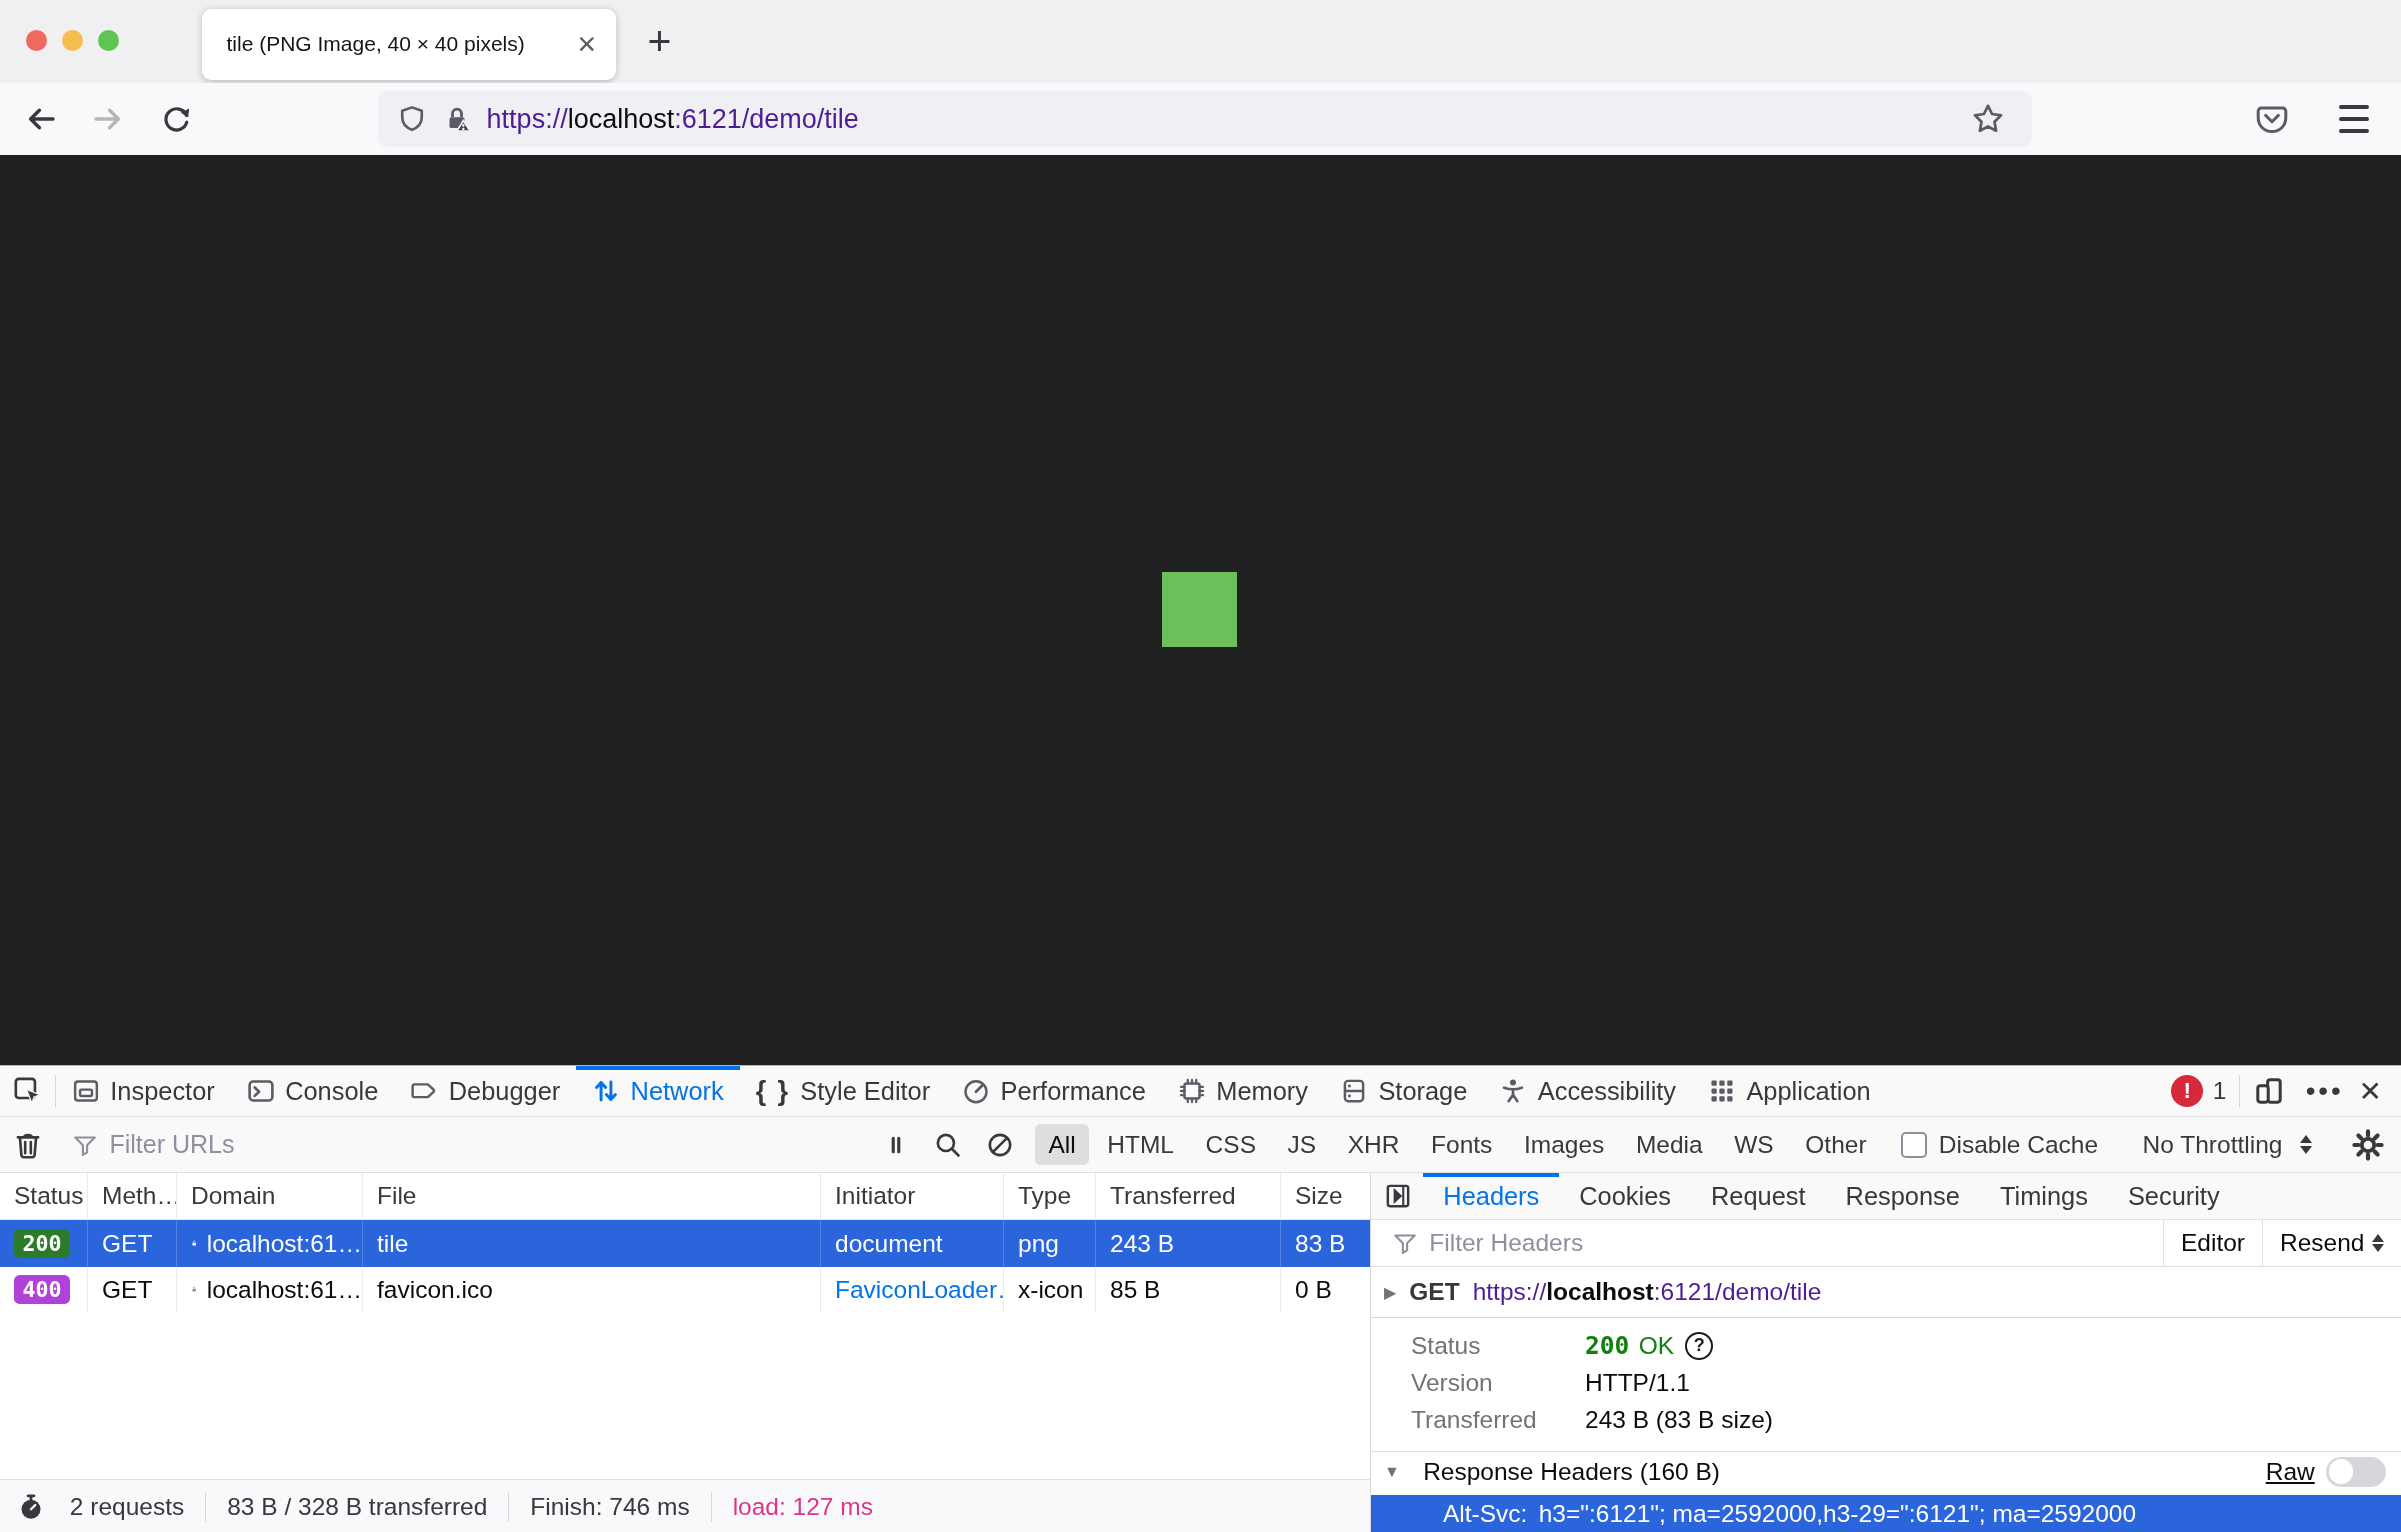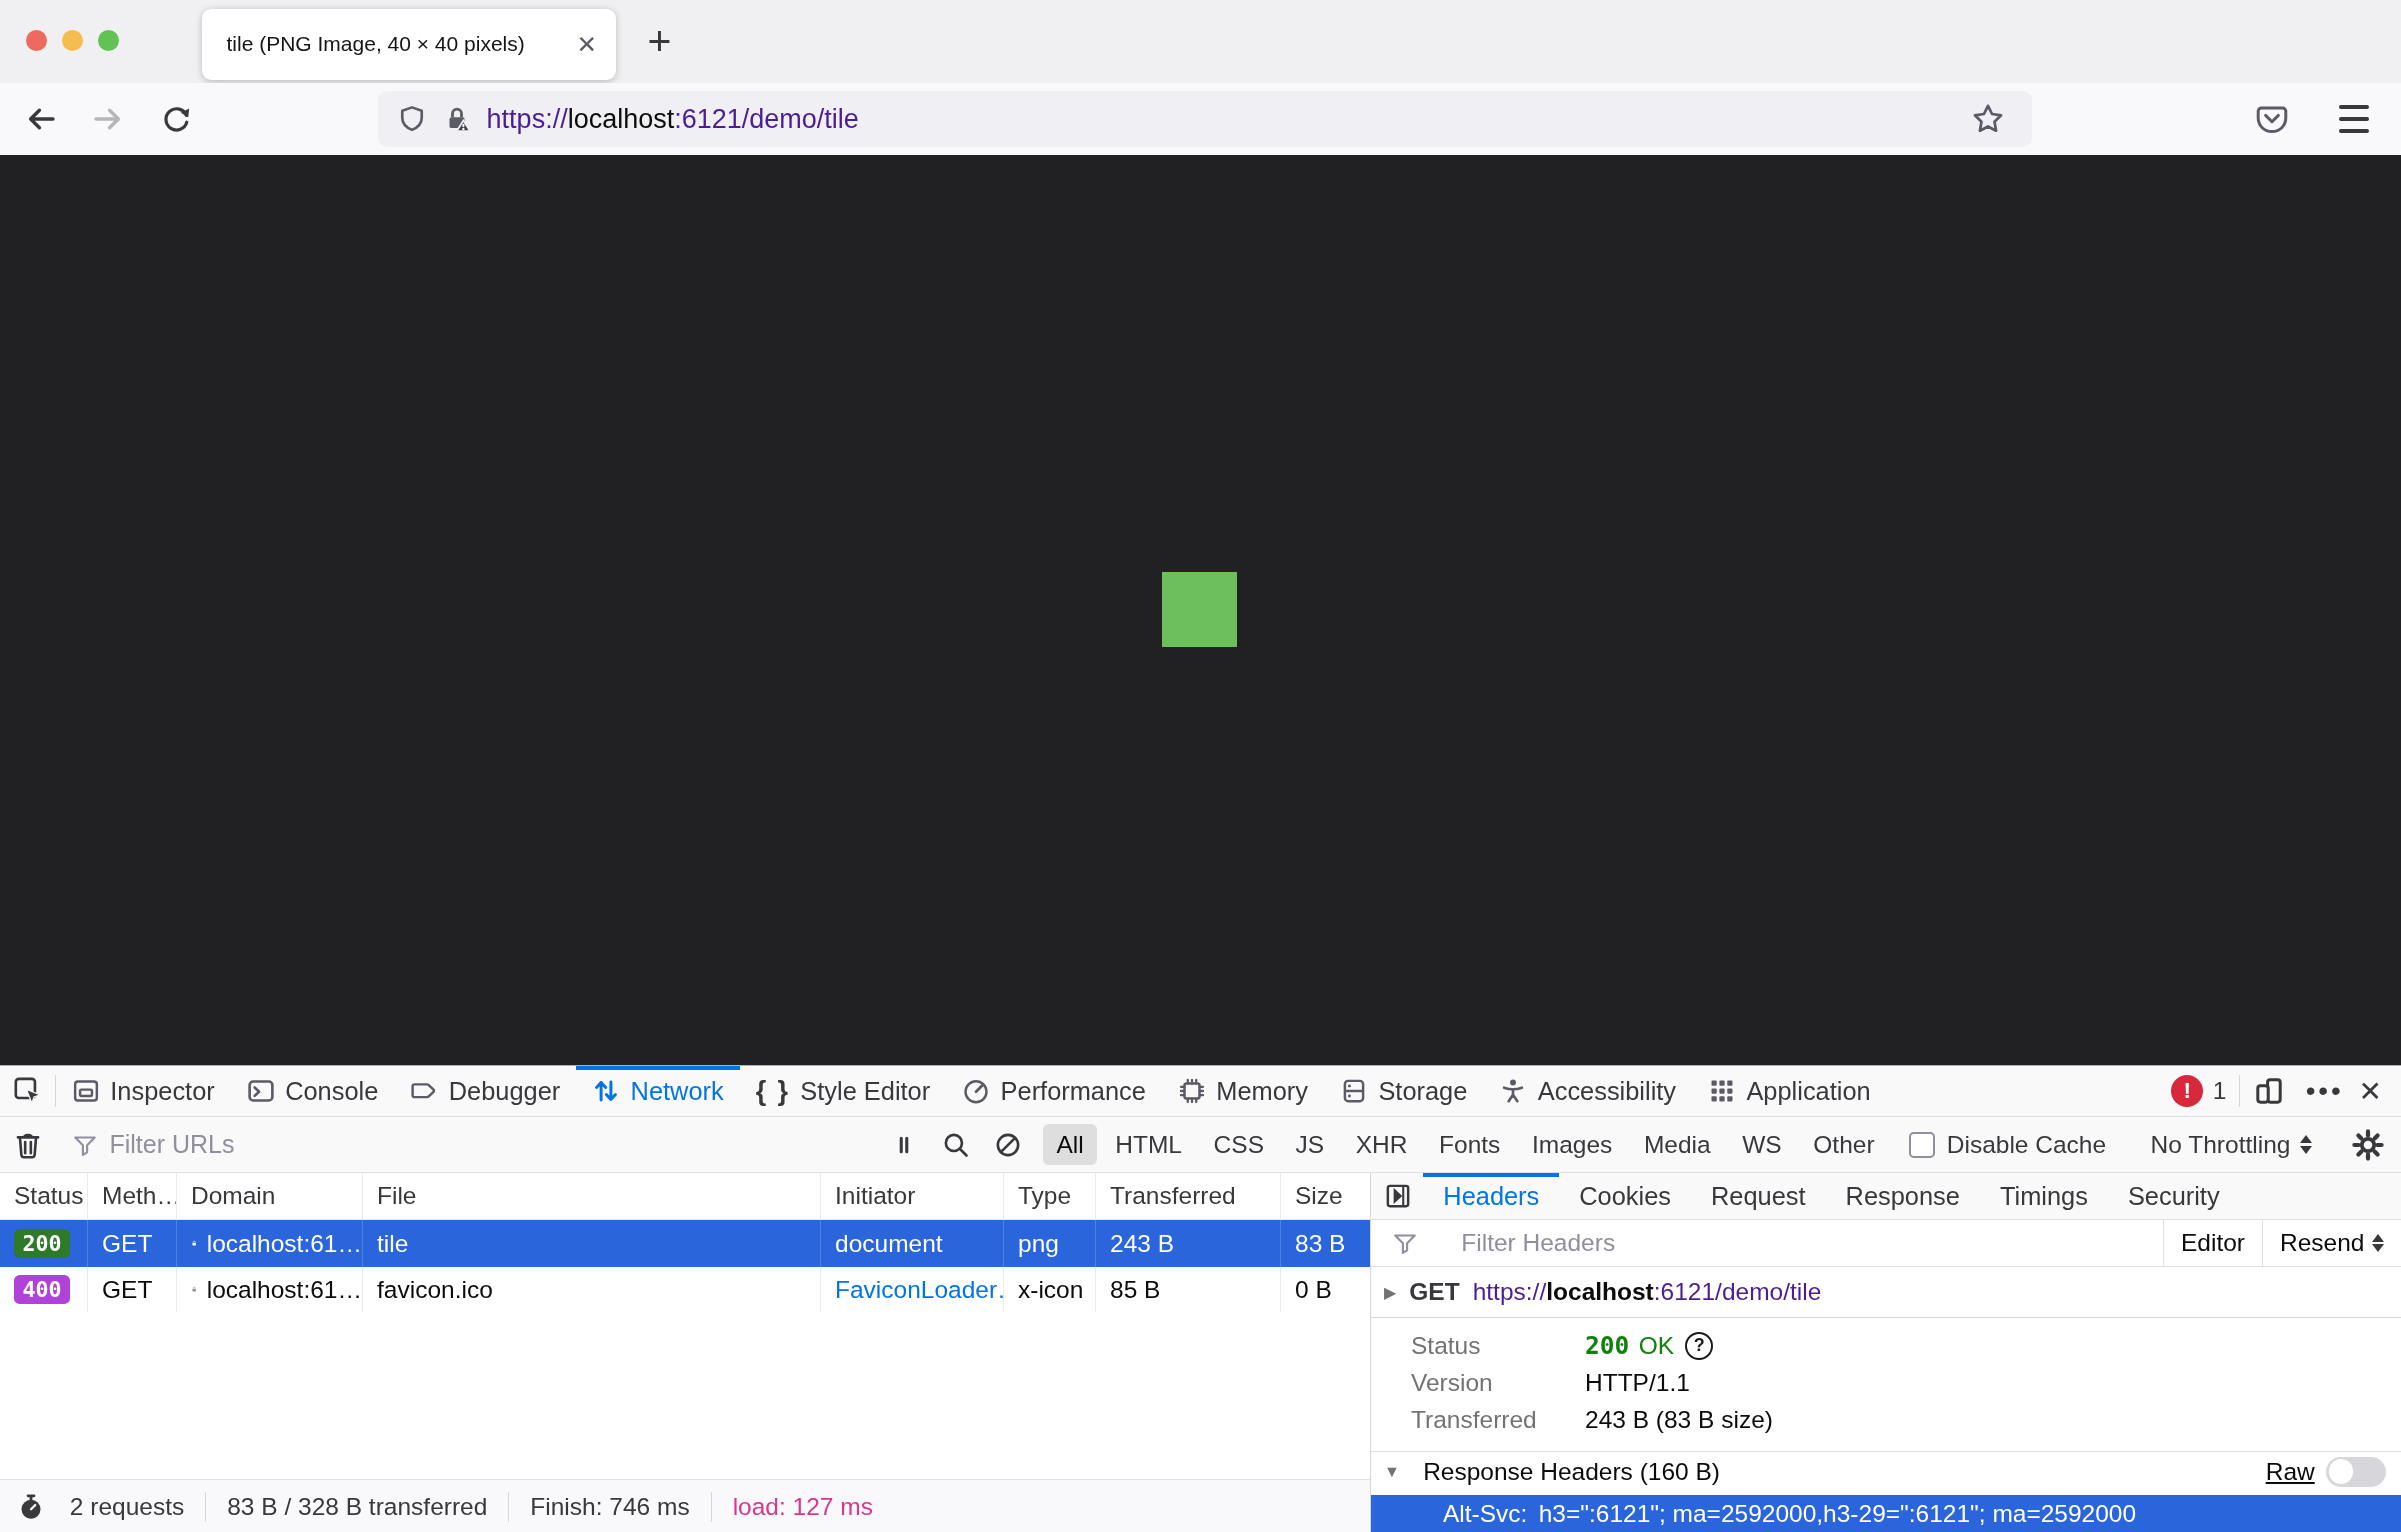--- a/index.html
+++ b/index.html
@@ -60,21 +60,21 @@
   .filterwrap { display:flex; align-items:center; gap:11.3px; margin-left:17px; flex:1; }
   .filterwrap input { border:none; outline:none; background:transparent; font-size:25px; color:#0c0c0d; width:90%; font-family:inherit; }
   .filterwrap input::placeholder { color:#8f8f9d; }
   .tinybtns { display:flex; align-items:center; gap:24.5px; padding:0 21px; }
   .pills { display:flex; align-items:center; gap:5.6px; }
   .pill { font-size:24.5px; color:#38383d; padding:6.6px 13px; border-radius:5.6px; }
   .pill.active { background:#dededf; color:#0c0c0d; }
   .cachewrap { display:flex; align-items:center; gap:11.3px; padding:0 21px; }
   .checkbox { width:26px; height:26px; border:2.4px solid #8f8f9d; border-radius:4.7px; background:#fff; }
   .tb-label { font-size:24.5px; color:#38383d; white-space:nowrap; }
-  .throttle { display:flex; align-items:center; gap:10px; padding:0 22.6px; }
+  .throttle { display:flex; align-items:center; gap:18px; padding:0 22.6px; }
   .caret2 { display:flex; flex-direction:column; gap:2.8px; }
   .caret2 i { width:0; height:0; border-left:6.6px solid transparent; border-right:6.6px solid transparent; display:block; }
   .caret2 .up { border-bottom:8.5px solid #38383d; } .caret2 .dn { border-top:8.5px solid #38383d; }
   .gear { padding:0 17px; display:flex; align-items:center; }
 
   .dt-main { position:relative; height:361px; display:flex; }
   
   .net-table { width:1370px; height:100%; position:relative; font-size:24.5px; }
   .trow { display:flex; height:45px; align-items:center; }
   .thead { height:47px; color:#38383d; background:#fff; border-bottom:0.9px solid #e8e8ea; }
@@ -98,21 +98,21 @@
 
   
   .panel { flex:1; height:100%; border-left:0.9px solid #d7d7db; display:flex; flex-direction:column; font-size:24.5px; }
   .p-tabs { height:47px; background:#f9f9fa; border-bottom:0.9px solid #e0e0e2; display:flex; align-items:stretch; }
   .p-tabicon { display:flex; align-items:center; padding:0 11.3px 0 13px; }
   .p-tab { position:relative; display:flex; align-items:center; padding:0 20px; font-size:25.4px; color:#38383d; }
   .p-tab.selected { color:var(--accent-blue); }
   .p-tab.selected::before { content:""; position:absolute; top:0; left:0; right:0; height:3.8px; background:var(--accent-blue); }
   .p-filter { height:47px; border-bottom:0.9px solid #e0e0e2; display:flex; align-items:center; background:#fff; }
   .p-filter .funnel { padding:0 11.3px 0 21px; display:flex; align-items:center; }
-  .p-filter input { flex:1; border:none; outline:none; background:transparent; font-size:24.5px; font-family:inherit;margin-left:32px; }
+  .p-filter input { flex:1; border:none; outline:none; background:transparent; font-size:24.5px; font-family:inherit; }
   .p-filter input::placeholder { color:#8f8f9d; }
   .p-actions { display:flex; align-items:stretch; height:100%; }
   .p-act { display:flex; align-items:center; gap:7.5px; padding:0 17px; border-left:0.9px solid #e0e0e2; color:#0c0c0d; }
   .p-request { height:51px; border-bottom:0.9px solid #d7d7db; display:flex; align-items:center; gap:13px; padding-left:13px; }
   .tri { font-size:16px; color:#737373; }
   .req-method { font-weight:700; color:#38383d; }
   .p-summary { height:120px; padding:9.4px 0 0 40px; }
   .sumrow { height:37px; display:flex; align-items:center; }
   .sumlabel { width:174px; color:#737373; }
   .sumval { color:#0c0c0d; }

